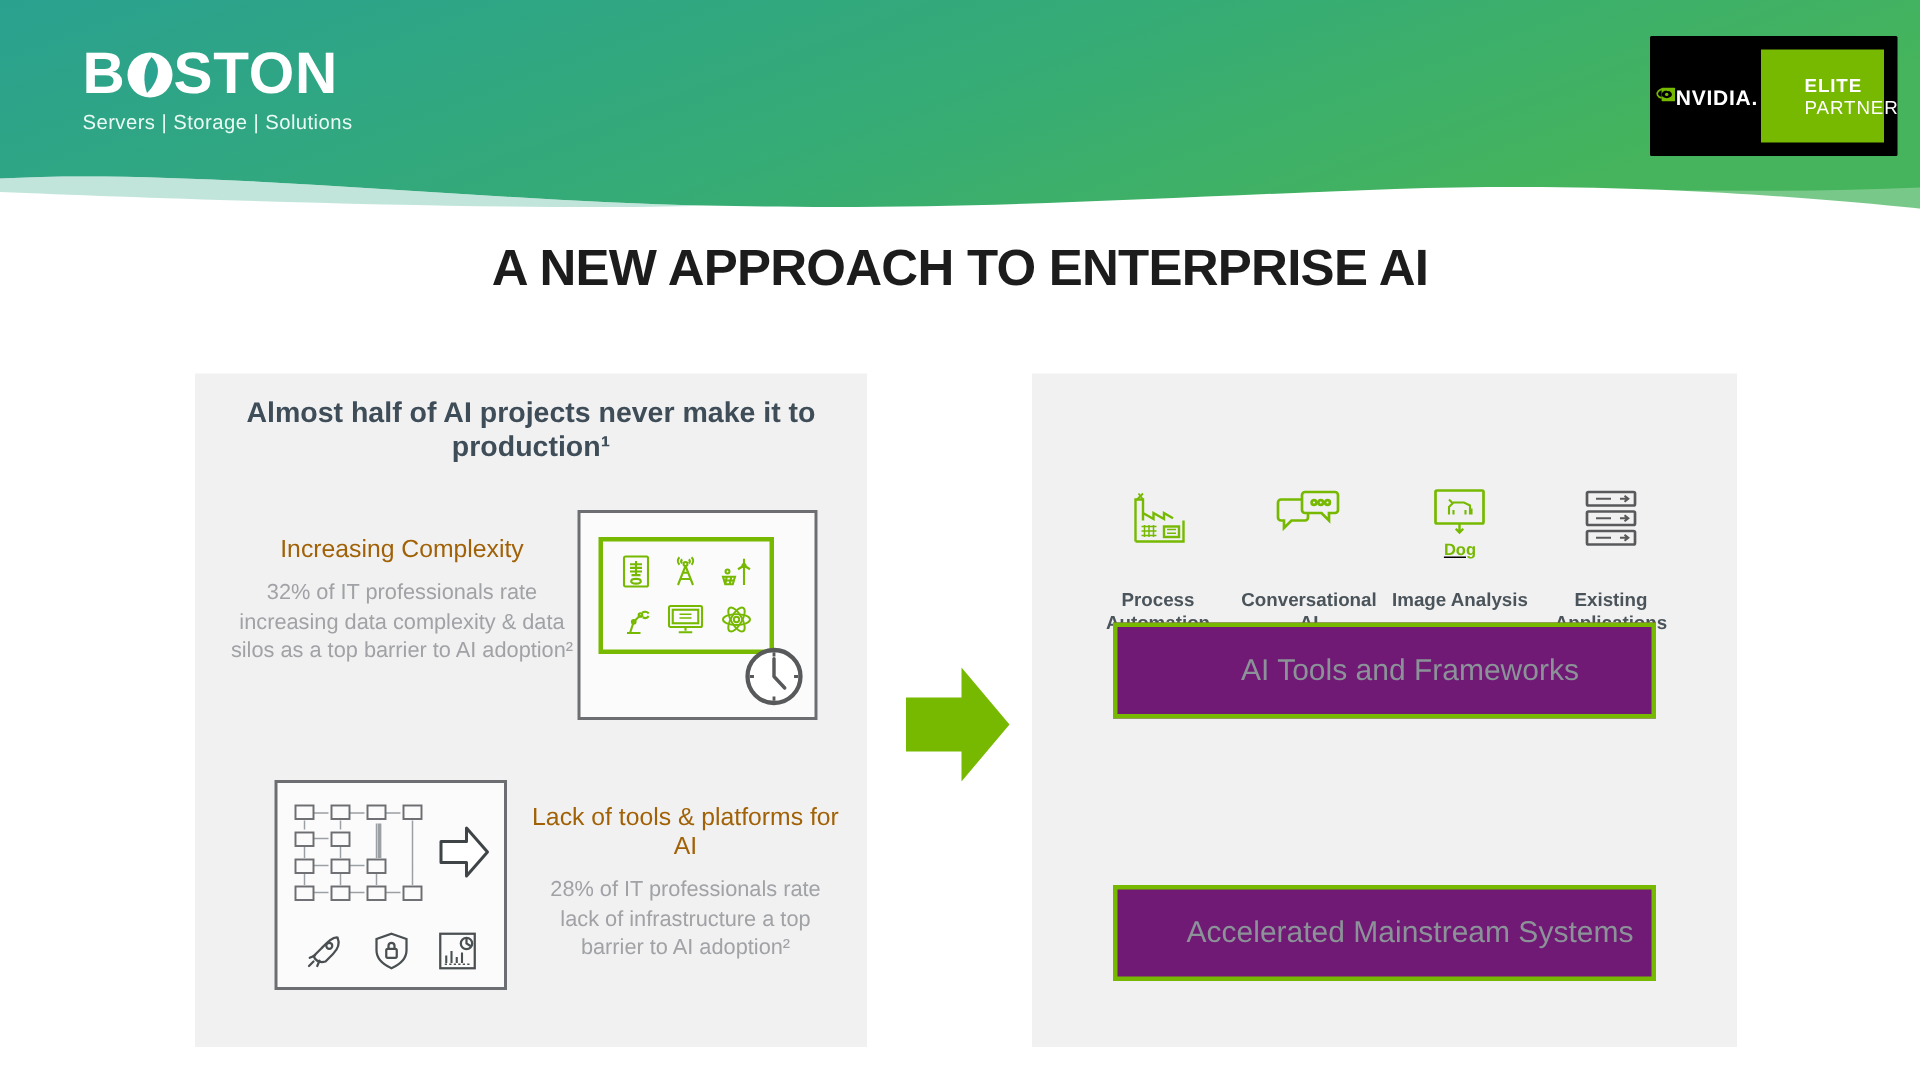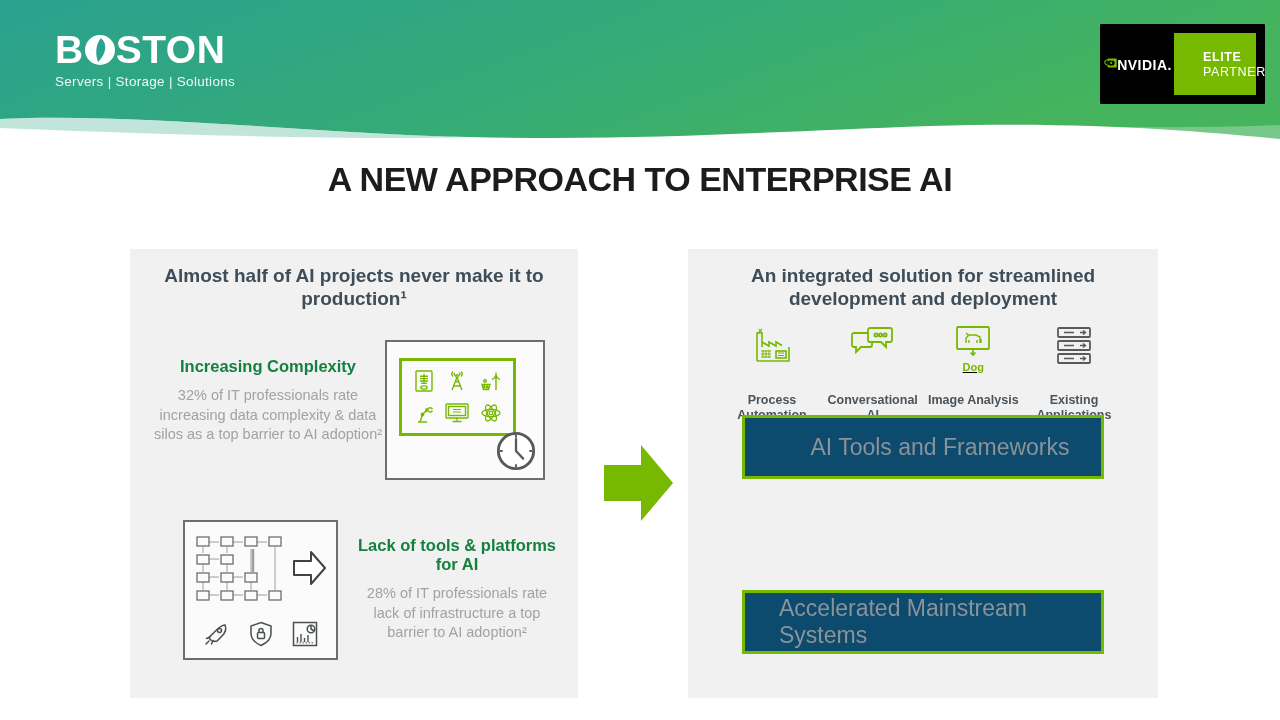--- a/index.html
+++ b/index.html
@@ -25,21 +25,21 @@
   .slide-title { position:absolute; top:160px; left:0; width:1280px; text-align:center;
     font-size:34px; font-weight:700; color:#1c1c1c; letter-spacing:-.5px; }
   
   .panel { position:absolute; top:249px; height:449px; background:#f1f1f2; }
   .panel-left { left:130px; width:448px; }
   .panel-right { left:688px; width:470px; }
   .panel-heading { position:absolute; top:16px; left:10px; right:10px; text-align:center;
     font-size:19px; font-weight:600; color:#3e4d57; line-height:1.2; }
   
   .cx-text { position:absolute; left:22px; top:108px; width:232px; text-align:center; }
-  .sec-heading { font-size:16.5px; font-weight:700; color:#15803d; }
+  .sec-heading { font-size:16.5px; font-weight:400; color:#a16207; }
   .sec-body { margin-top:10px; font-size:14.5px; color:#a0a2a5; line-height:1.35; }
   .cx-box { position:absolute; left:255px; top:91px; width:160px; height:140px;
     border:2px solid #6d6e71; background:#fbfbfb; }
   .cx-green { position:absolute; left:12px; top:16px; width:117px; height:78px;
     border:3px solid #76b900; display:grid; grid-template-columns:repeat(3,1fr);
     align-items:center; justify-items:center; padding:4px 5px; }
   .clock { position:absolute; right:6px; bottom:6px; width:42px; height:42px; }
   .tools-box { position:absolute; left:53px; top:271px; width:155px; height:140px;
     border:2px solid #6d6e71; background:#fbfbfb; }
   .flowchart { position:absolute; left:10px; top:14px; }
@@ -48,22 +48,22 @@
   .tl-text { position:absolute; left:222px; top:287px; width:210px; text-align:center; }
   
   .big-arrow { position:absolute; left:604px; top:444px; }
   
   .usecases { position:absolute; top:76px; left:36px; width:398px; display:flex; justify-content:space-between; }
   .uc { display:flex; flex-direction:column; align-items:center; width:96px; }
   .uc-icon { height:48px; display:flex; flex-direction:column; align-items:center; justify-content:space-between;text-decoration:underline; }
   .uc-caption { font-size:11px; font-weight:700; color:#76b900; line-height:1; margin-top:1px; }
   .uc-label { margin-top:20px; font-size:12.5px; font-weight:700; color:#4a545a; text-align:center; line-height:1.2; }
   .layer-box { position:absolute; left:54px; width:362px; height:64px;
-    border:3px solid #76b900; background:#0c4a6e; display:flex; align-items:center; justify-content:center;
-    font-size:23px; color:#8b9298;padding-left:34px; }
+    border:3px solid #76b900; background:#701a75; display:flex; align-items:center; justify-content:center;
+    font-size:20px; color:#8b9298;padding-left:34px; }
   .layer-1 { top:166px; } .layer-2 { top:254px; } .layer-3 { top:341px; }
 </style>
 </head>
 <body>
 
 <svg class="hdr-wave" viewBox="0 0 1280 150">
   <defs>
     <linearGradient id="hdrGrad" x1="0%" y1="0%" x2="100%" y2="30%">
       <stop offset="0%" stop-color="#2aa18f"></stop>
       <stop offset="55%" stop-color="#35ab77"></stop>
@@ -210,21 +210,20 @@
     <div class="sec-heading">Lack of tools &amp; platforms for AI</div>
     <div class="sec-body">28% of IT professionals rate lack of infrastructure a top barrier to AI adoption²</div>
   </div>
 </div>
 
 <svg class="big-arrow" width="70" height="78" viewBox="0 0 70 78">
   <polygon points="0,21 37,21 37,1 69,39 37,77 37,57 0,57" fill="#76b900"></polygon>
 </svg>
 
 <div class="panel panel-right">
-  <div class="panel-heading">An integrated solution for streamlined development and deployment</div>
 
   <div class="usecases">
     <div class="uc">
       <div class="uc-icon">
         <svg width="46" height="40" viewBox="0 0 46 40" fill="none" stroke="#76b900" stroke-width="1.6">
           <path d="M8 36V8h5v14M13 22v-5l7 4v-4l7 4v-4l6 3.5M8 36h32V22"></path>
           <path d="M10 4l3 4M9 8l4-4" stroke-width="1.2"></path>
           <g stroke-width="1">
               <path d="M12 26h10M12 29h10M12 32h10M14 25v8M17 25v8M20 25v8"></path>
             </g>

